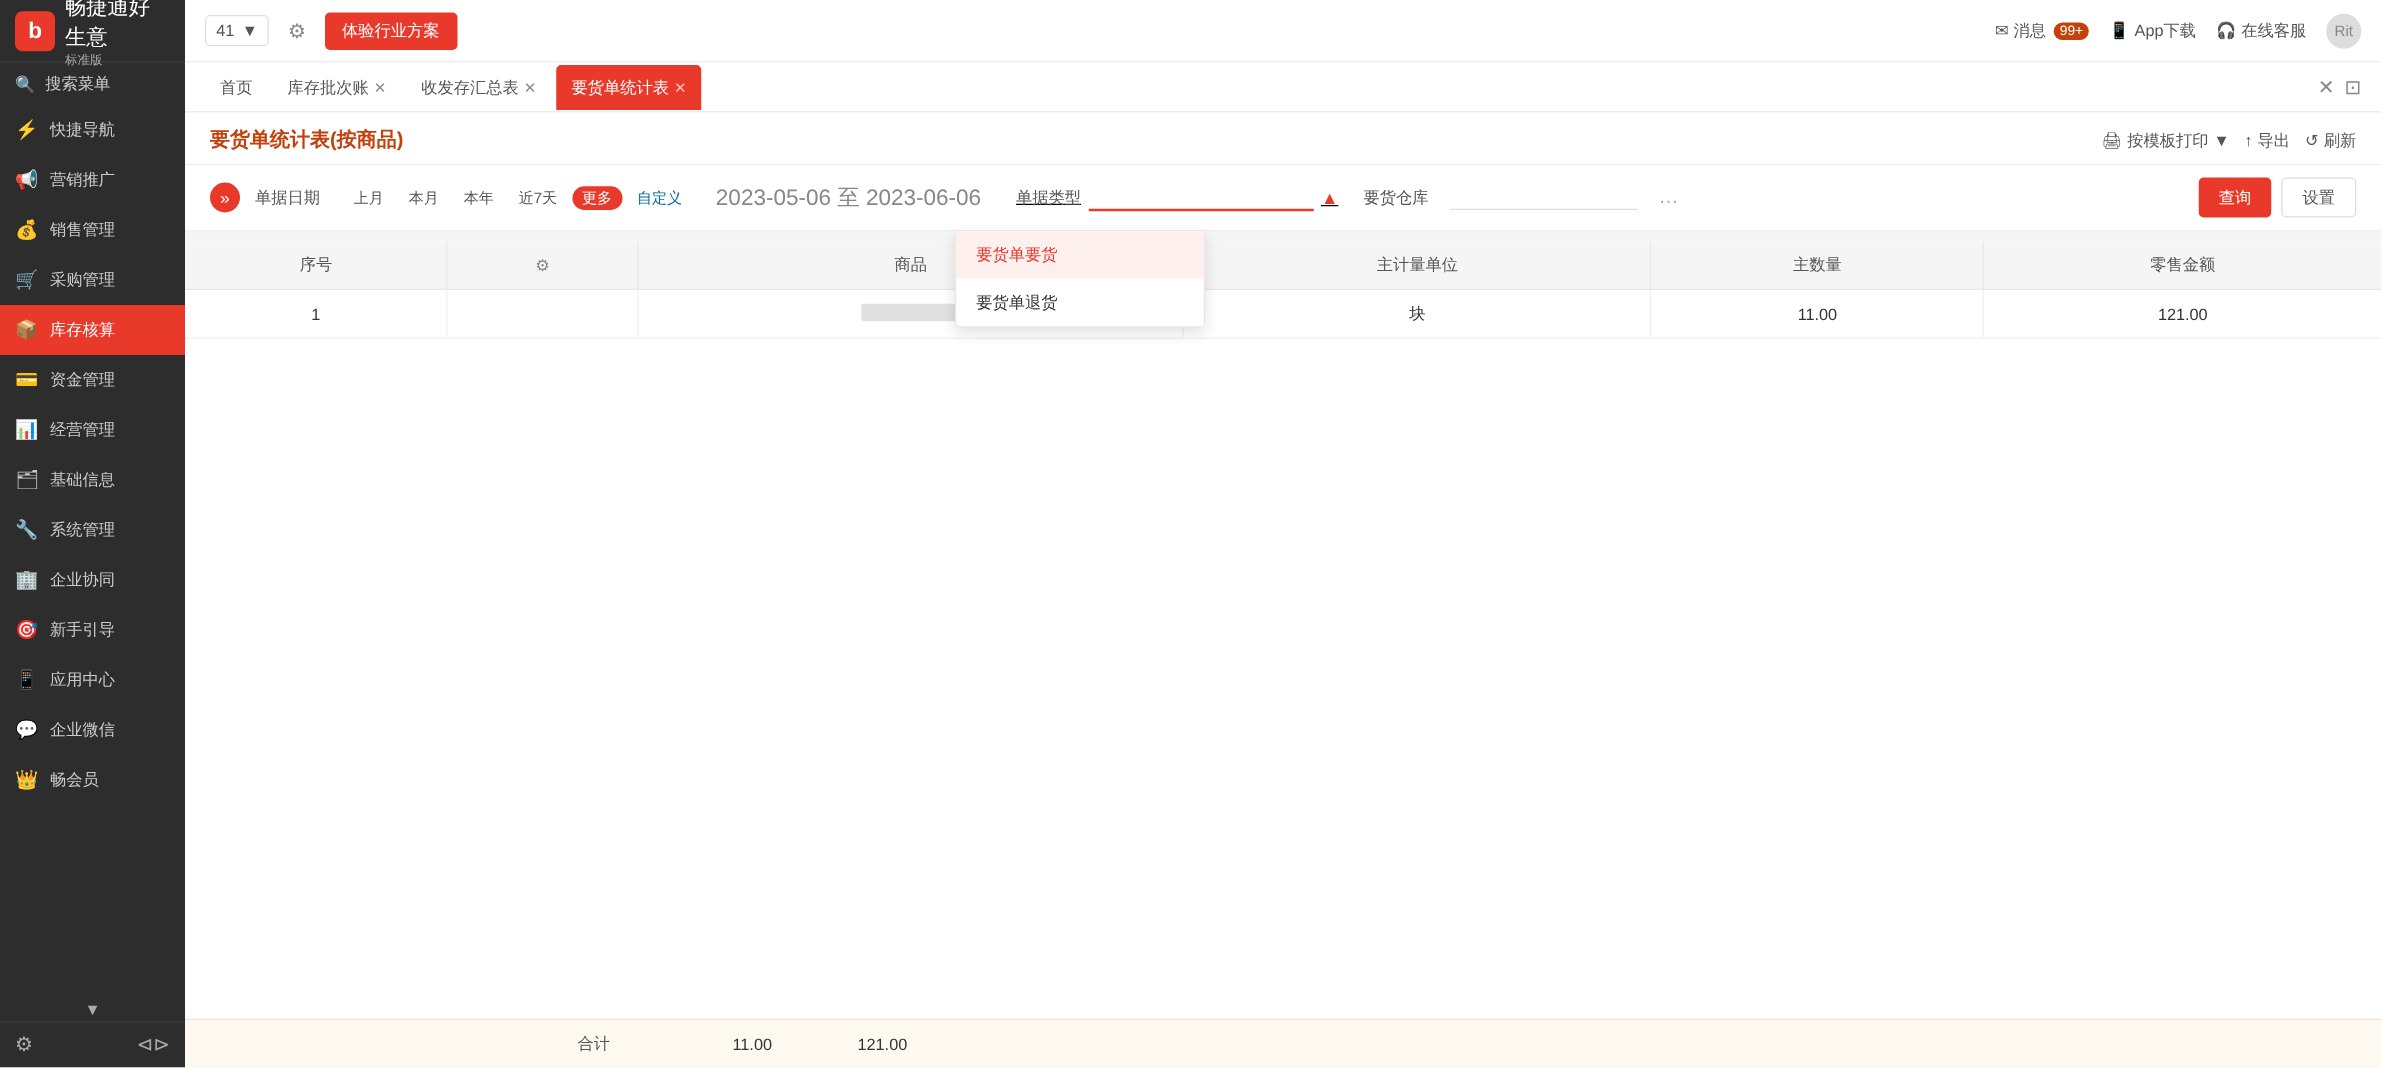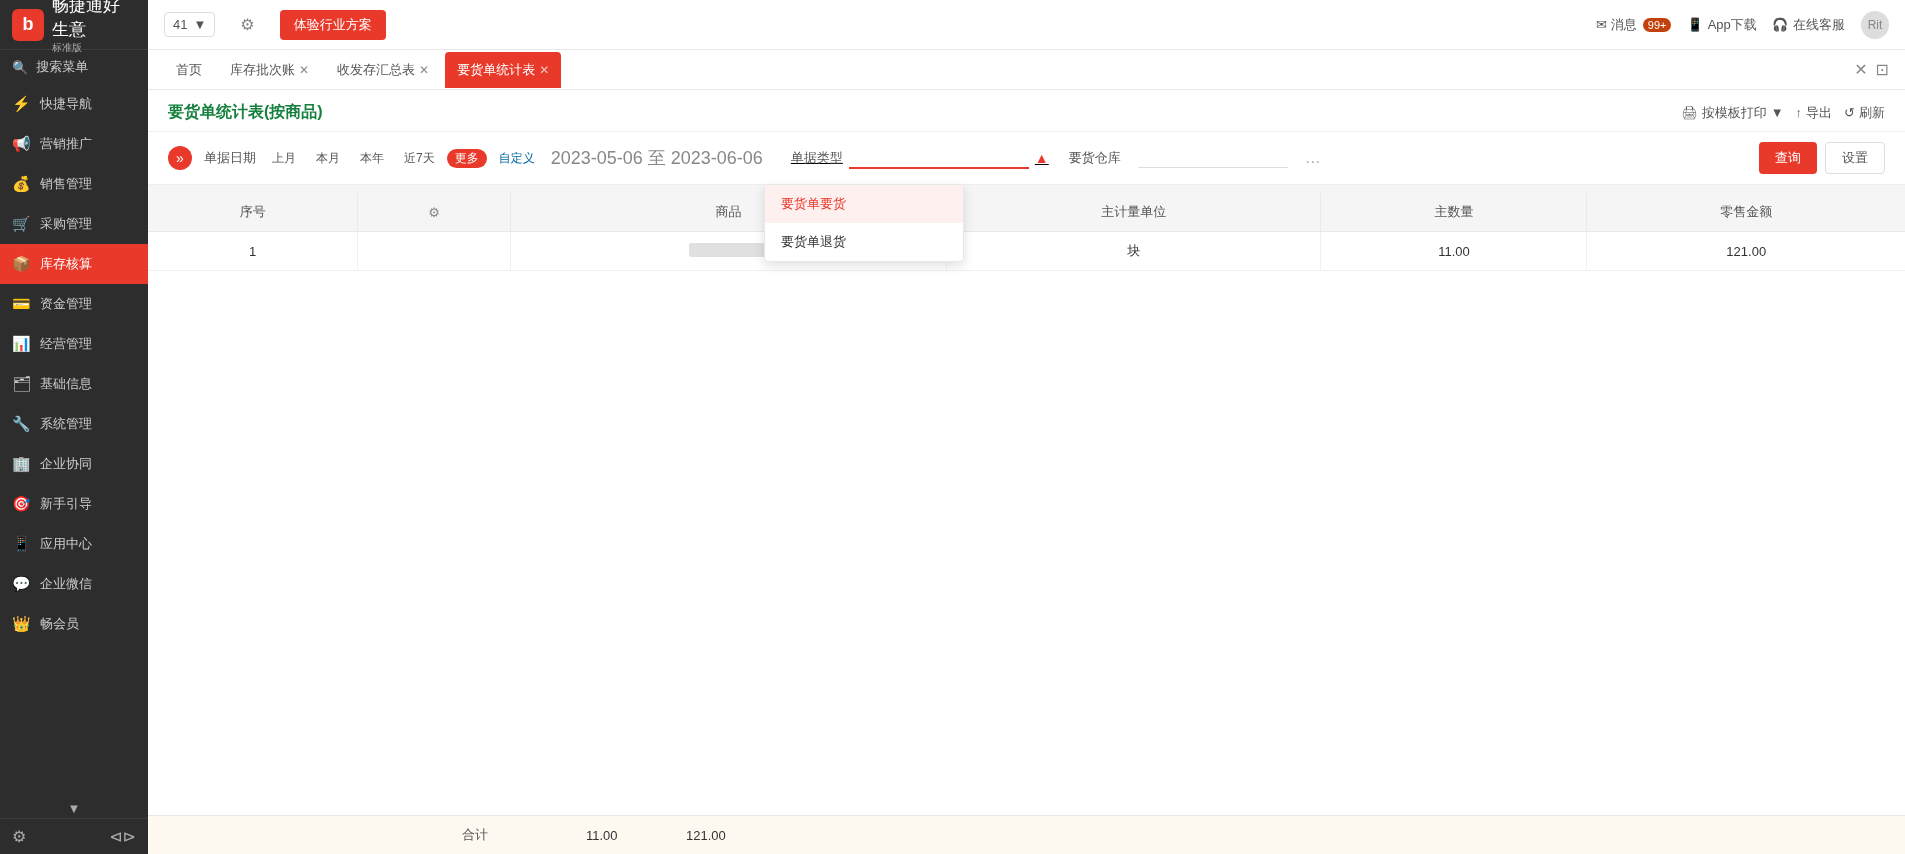--- a/index.html
+++ b/index.html
@@ -77,21 +77,21 @@
       background: #fff;
       height: 50px;
       display: flex;
       align-items: center;
       padding: 0 16px;
       border-bottom: 1px solid #e8e8e8;
       justify-content: space-between;
       flex-shrink: 0;
     }
     .topbar-left {
-      display: flex; align-items: center; gap: 25px;
+      display: flex; align-items: center; gap: 15px;
     }
     .store-selector {
       display: flex; align-items: center; gap: 6px;
       border: 1px solid #ddd; border-radius: 4px;
       padding: 4px 8px; cursor: pointer; font-size: 13px; color: #555;
       background: #fff;
     }
     .gear-btn {
       cursor: pointer; color: #888; font-size: 16px;
     }
@@ -161,21 +161,21 @@
     }
 
     .page-header {
       background: #fff;
       padding: 12px 20px 8px;
       display: flex;
       align-items: center;
       justify-content: space-between;
       border-bottom: 1px solid #eee;
     }
-    .page-title { font-size: 16px; font-weight: 600; color: #15803d; }
+    .page-title { font-size: 16px; font-weight: 600; color: #c2410c; }
     .page-actions { display: flex; align-items: center; gap: 12px; }
     .page-action-btn {
       display: flex; align-items: center; gap: 4px;
       cursor: pointer; color: #555; font-size: 13px;
     }
 
     
     .filter-bar {
       background: #fff;
       padding: 10px 20px;
@@ -186,21 +186,21 @@
       position: relative;
     }
     .filter-expand-btn {
       width: 24px; height: 24px;
       background: #e8392a;
       border-radius: 50%;
       display: flex; align-items: center; justify-content: center;
       cursor: pointer; color: #fff; font-size: 14px;
     }
     .filter-section {
-      display: flex; align-items: center; gap: 8px;
+      display: flex; align-items: center; gap: 19px;
     }
     .filter-label { color: #555; font-size: 13px; white-space: nowrap; }
     .date-options { display: flex; align-items: center; gap: 4px; }
     .date-btn {
       padding: 2px 8px; border-radius: 3px;
       cursor: pointer; font-size: 12px; color: #555;
       border: none; background: transparent;
     }
     .date-btn.more {
       background: #e8392a; color: #fff;

